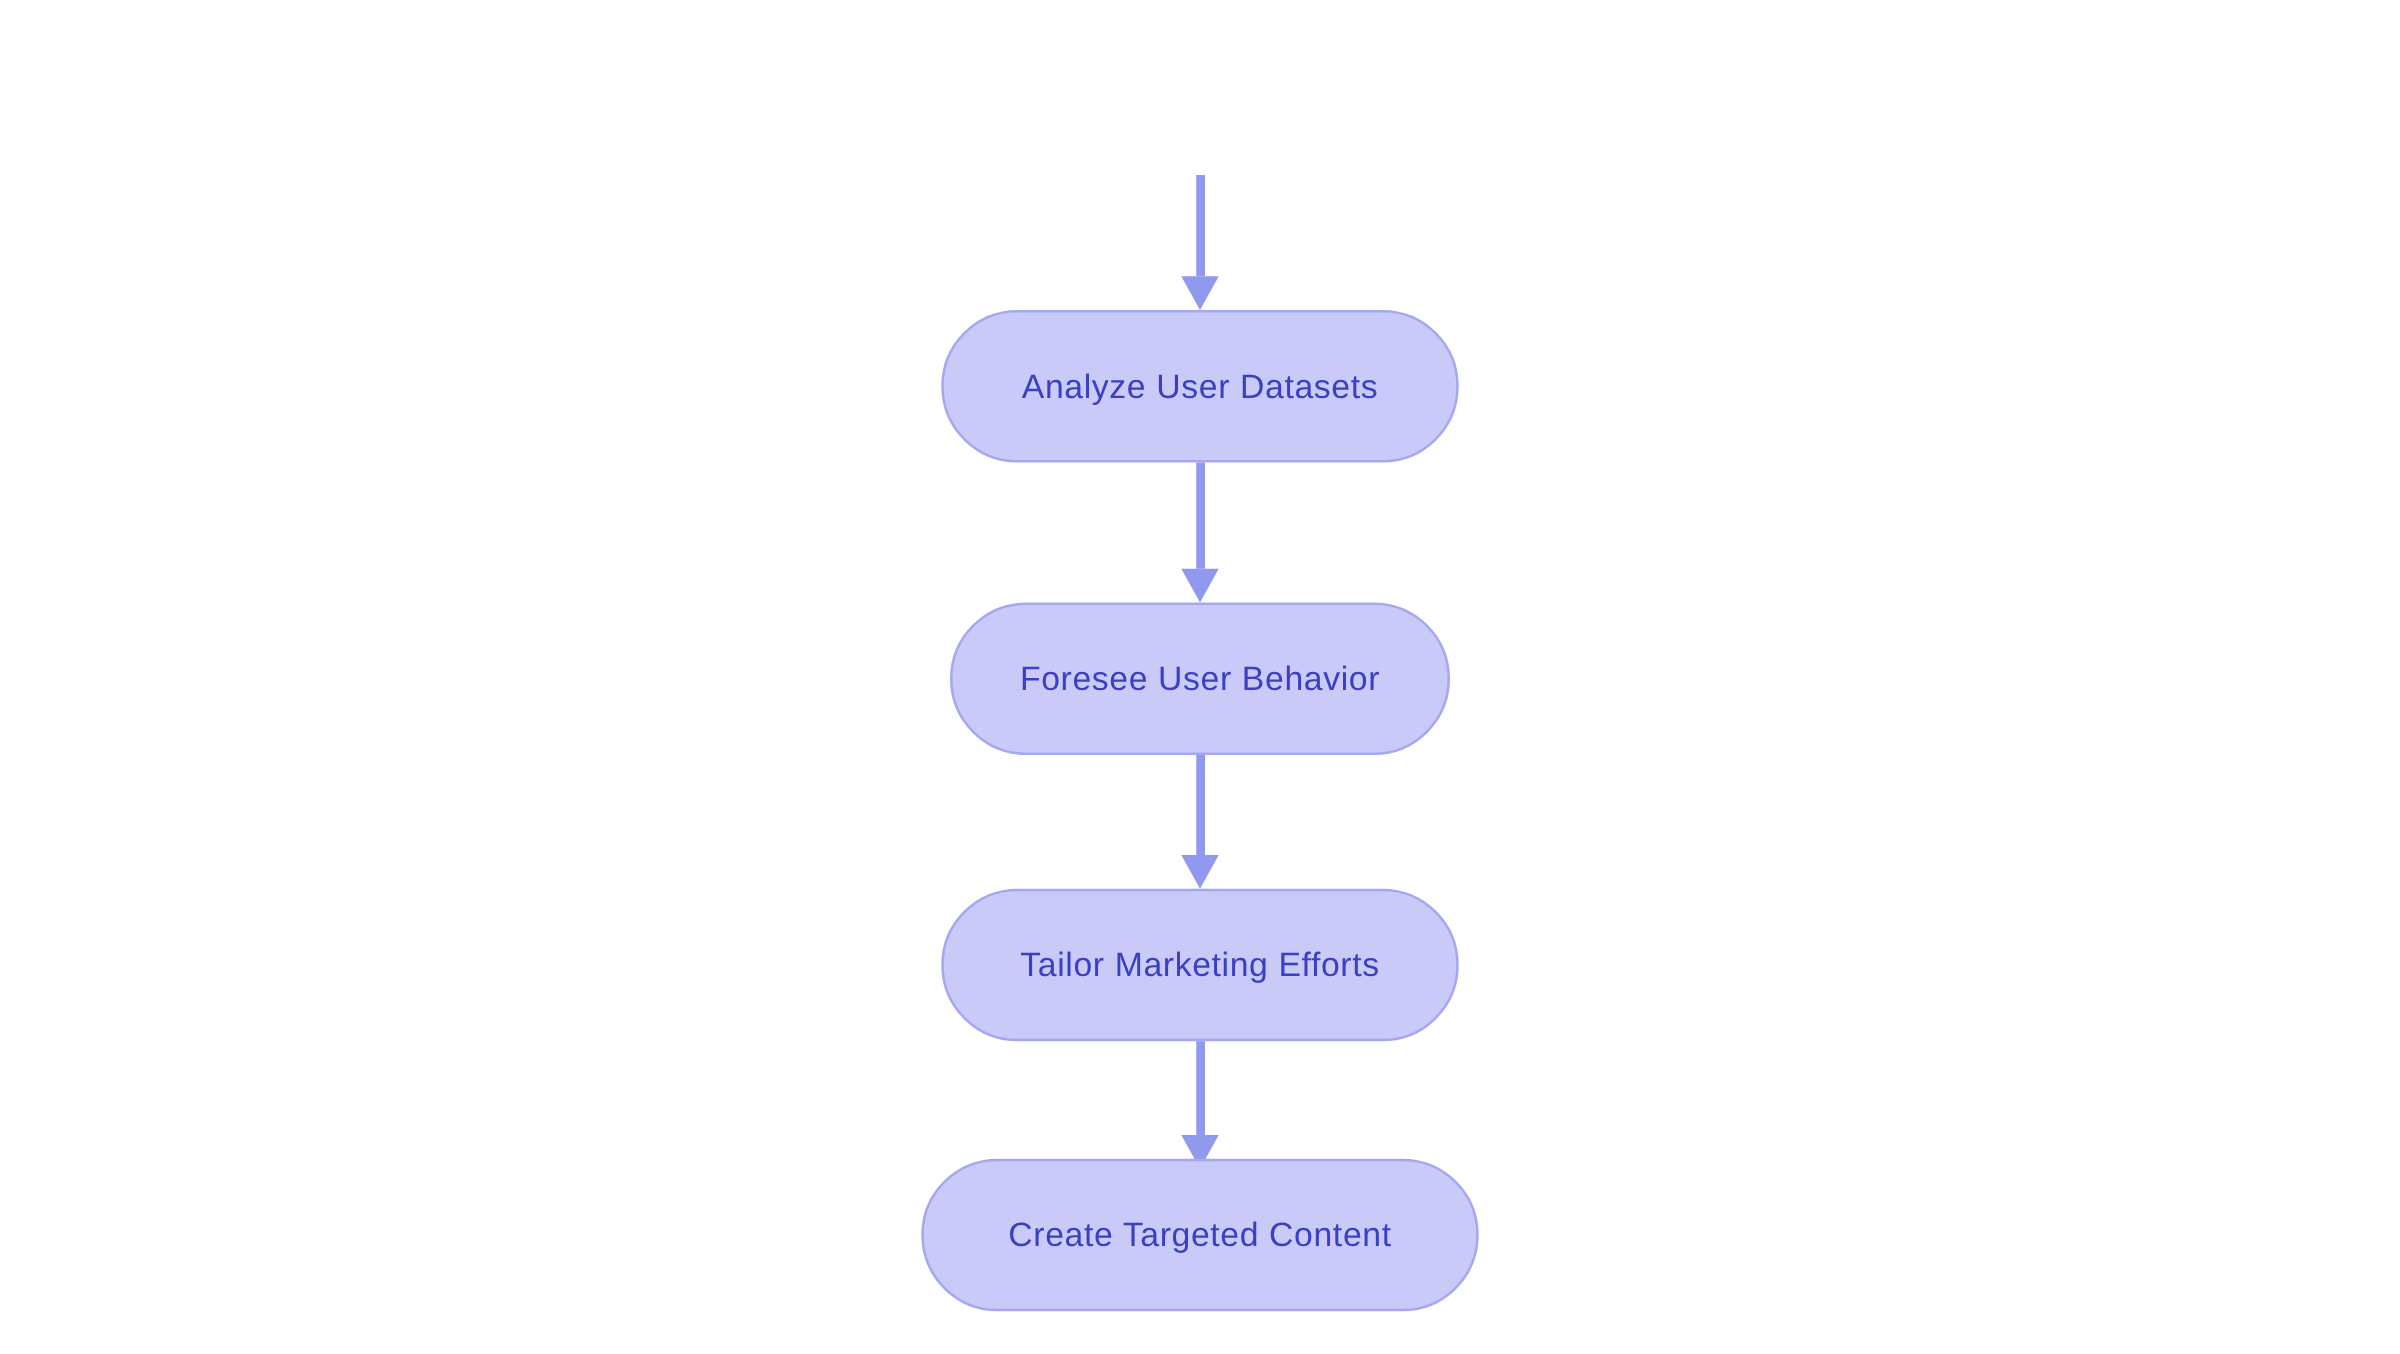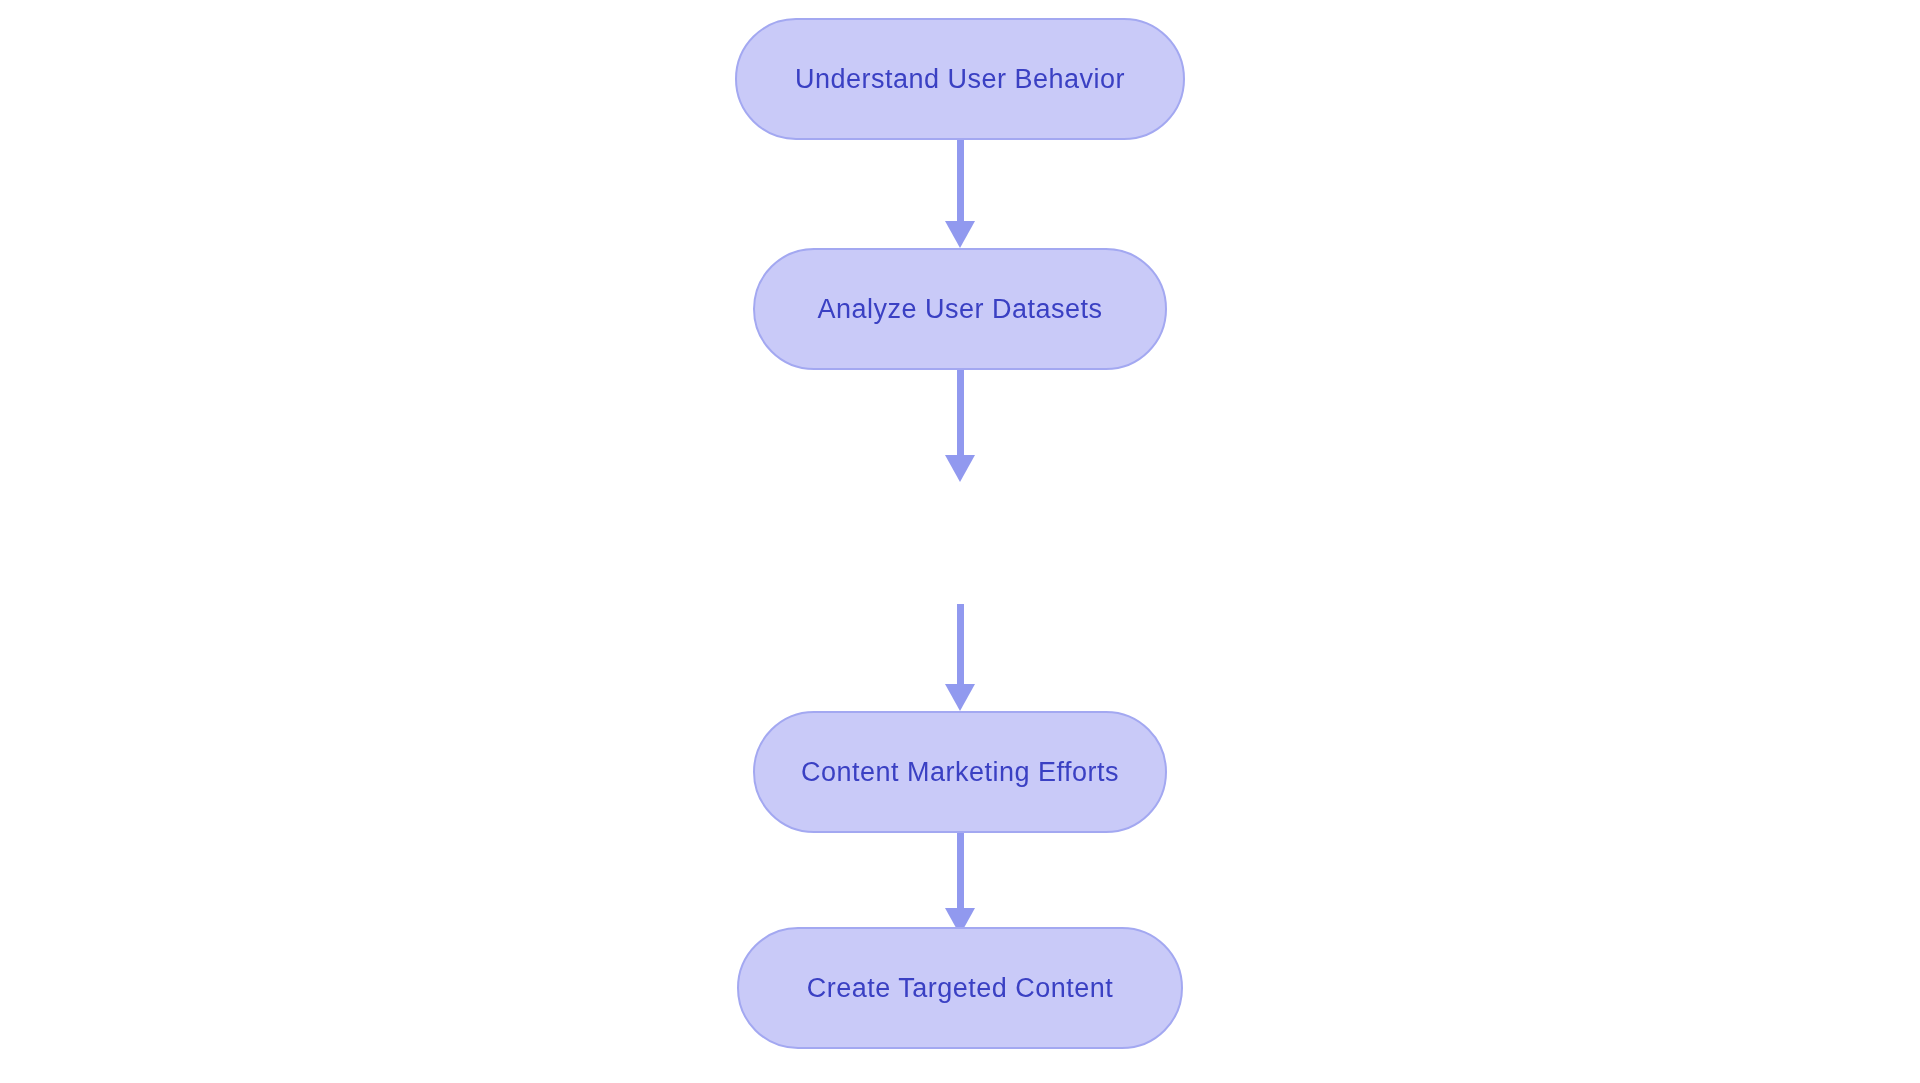--- a/index.html
+++ b/index.html
@@ -73,46 +73,46 @@
     border-left: 15px solid transparent;
     border-right: 15px solid transparent;
     border-top: 27px solid var(--arrow);
   }
 </style>
 </head>
 <body>
 
 <div class="canvas">
 
-  <div class="node node-1">
-    <span class="node-label">Understand User Behavior</span>
-  </div>
 
   <div class="arrow arrow-1">
     <div class="arrow-line"></div>
     <div class="arrow-head"></div>
   </div>
 
   <div class="node node-2">
     <span class="node-label">Analyze User Datasets</span>
   </div>
 
   <div class="arrow arrow-2">
     <div class="arrow-line"></div>
     <div class="arrow-head"></div>
   </div>
 
+  <div class="node node-3">
+    <span class="node-label">Foresee User Behavior</span>
+  </div>
 
   <div class="arrow arrow-3">
     <div class="arrow-line"></div>
     <div class="arrow-head"></div>
   </div>
 
   <div class="node node-4">
-    <span class="node-label">Content Marketing Efforts</span>
+    <span class="node-label">Tailor Marketing Efforts</span>
   </div>
 
   <div class="arrow arrow-4">
     <div class="arrow-line"></div>
     <div class="arrow-head"></div>
   </div>
 
   <div class="node node-5">
     <span class="node-label">Create Targeted Content</span>
   </div>

